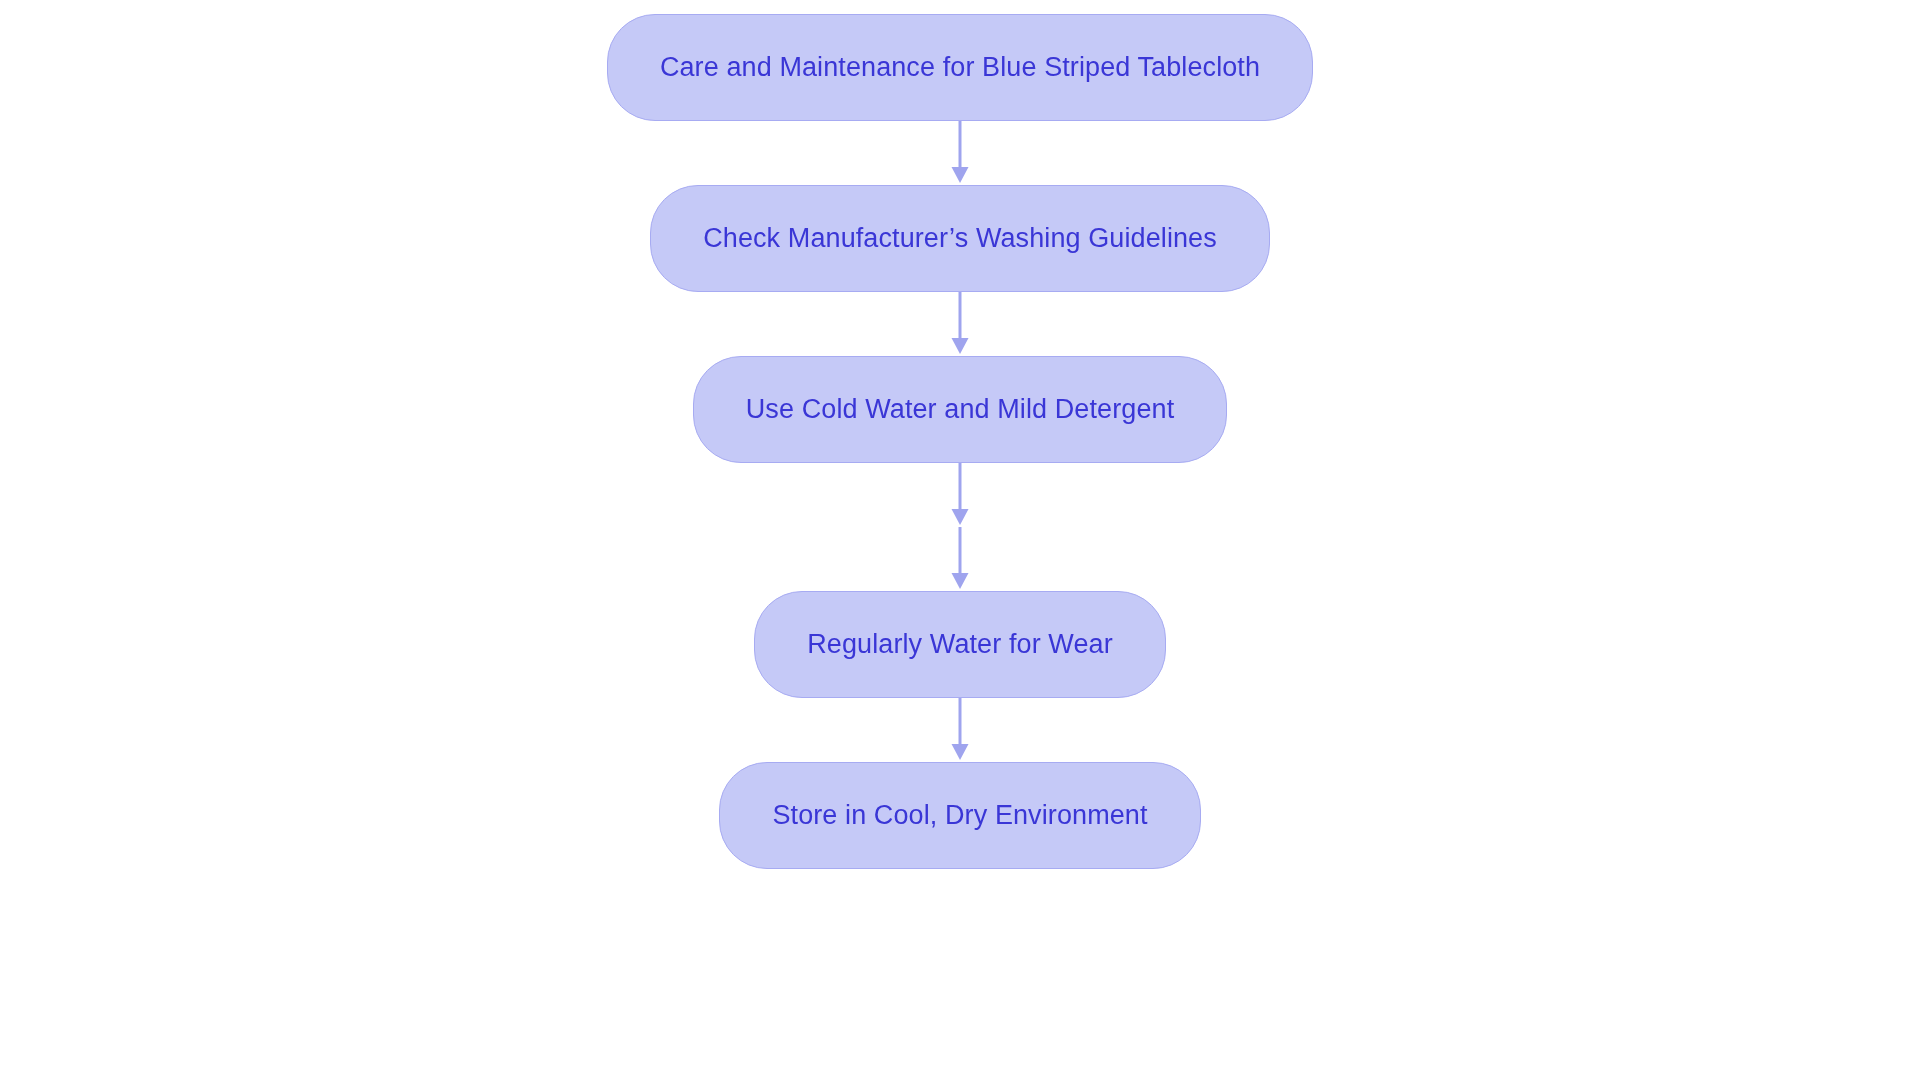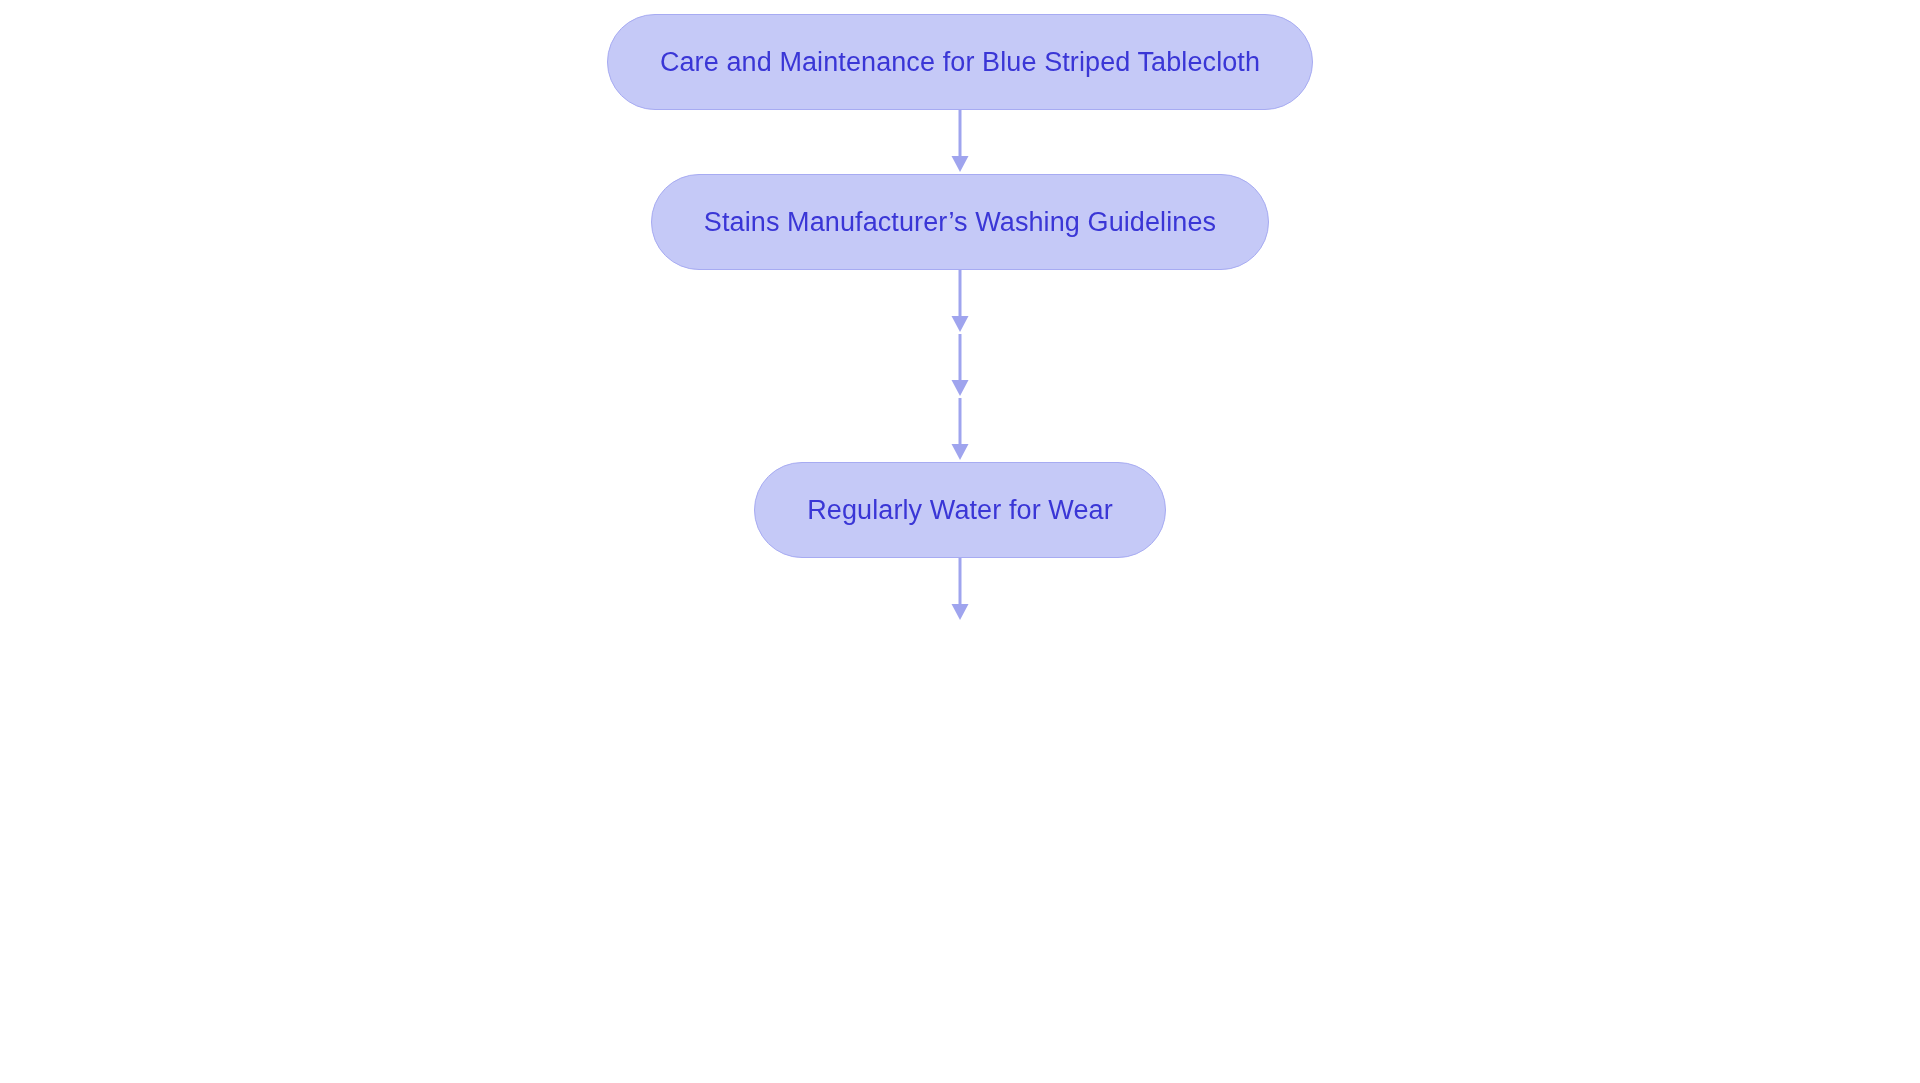--- a/index.html
+++ b/index.html
@@ -26,21 +26,21 @@
     top: 0;
     width: 1920px;
     height: 1083px;
     display: flex;
     flex-direction: column;
     align-items: center;
     justify-content: flex-start;
   }
   .node {
     box-sizing: border-box;
-    height: 96px;
+    height: 107px;
     display: flex;
     align-items: center;
     justify-content: center;
     background: #c5c9f7;
     border: 1.6px solid #a7abf2;
     border-radius: 48px;
     padding: 0 52px;
     white-space: nowrap;
   }
   .node-label {
@@ -77,30 +77,33 @@
     </div>
 
     <div class="connector">
       <svg width="26" height="64" viewBox="0 0 26 64" aria-hidden="true">
         <line x1="13" y1="0" x2="13" y2="48" stroke="#9fa4ee" stroke-width="3"></line>
         <polygon points="4.5,46 21.5,46 13,62" fill="#9fa4ee"></polygon>
       </svg>
     </div>
 
     <div class="node n2">
-      <span class="node-label">Stains Manufacturer’s Washing Guidelines</span>
+      <span class="node-label">Check Manufacturer’s Washing Guidelines</span>
     </div>
 
     <div class="connector">
       <svg width="26" height="64" viewBox="0 0 26 64" aria-hidden="true">
         <line x1="13" y1="0" x2="13" y2="48" stroke="#9fa4ee" stroke-width="3"></line>
         <polygon points="4.5,46 21.5,46 13,62" fill="#9fa4ee"></polygon>
       </svg>
     </div>
 
+    <div class="node n3">
+      <span class="node-label">Use Cold Water and Mild Detergent</span>
+    </div>
 
     <div class="connector">
       <svg width="26" height="64" viewBox="0 0 26 64" aria-hidden="true">
         <line x1="13" y1="0" x2="13" y2="48" stroke="#9fa4ee" stroke-width="3"></line>
         <polygon points="4.5,46 21.5,46 13,62" fill="#9fa4ee"></polygon>
       </svg>
     </div>
 
 
     <div class="connector">
@@ -114,15 +117,18 @@
       <span class="node-label">Regularly Water for Wear</span>
     </div>
 
     <div class="connector">
       <svg width="26" height="64" viewBox="0 0 26 64" aria-hidden="true">
         <line x1="13" y1="0" x2="13" y2="48" stroke="#9fa4ee" stroke-width="3"></line>
         <polygon points="4.5,46 21.5,46 13,62" fill="#9fa4ee"></polygon>
       </svg>
     </div>
 
+    <div class="node n6">
+      <span class="node-label">Store in Cool, Dry Environment</span>
+    </div>
 
   </div>
 </div>
 
 </body></html>

